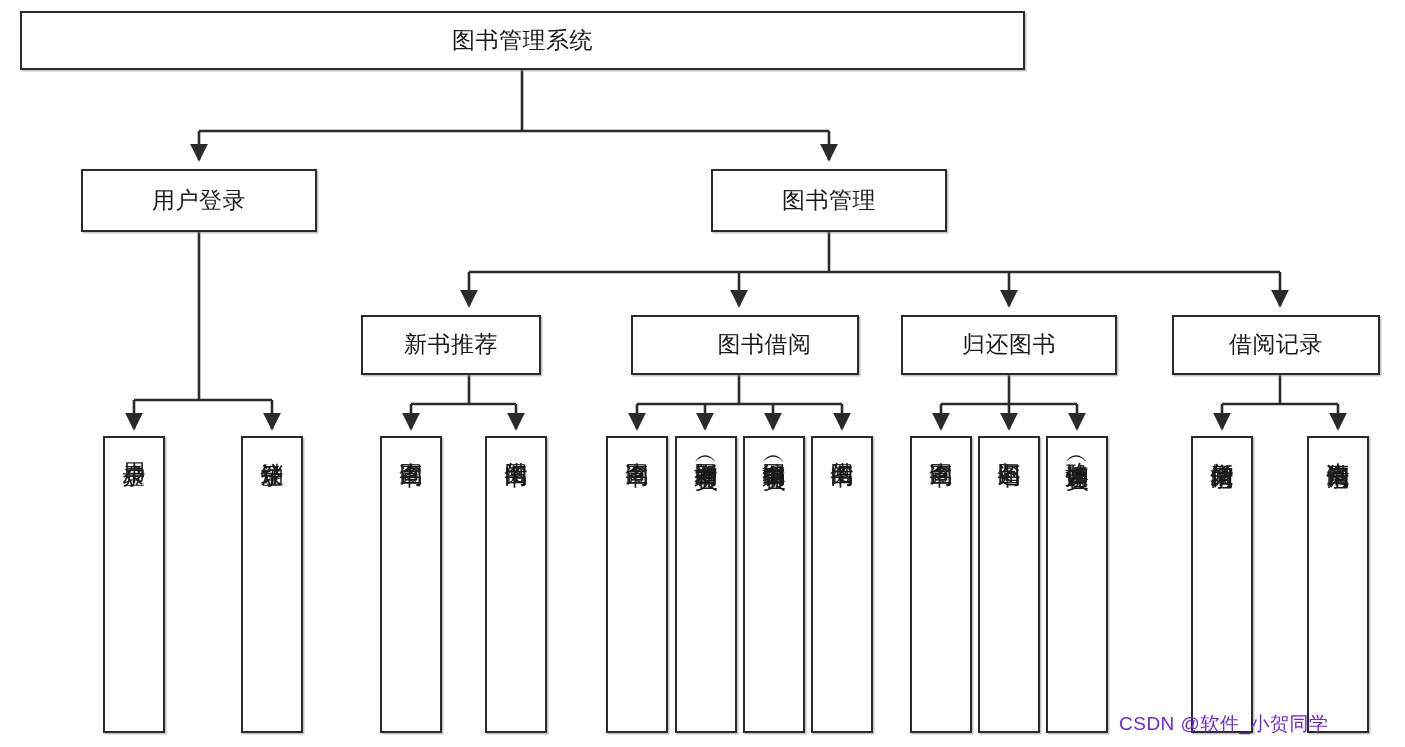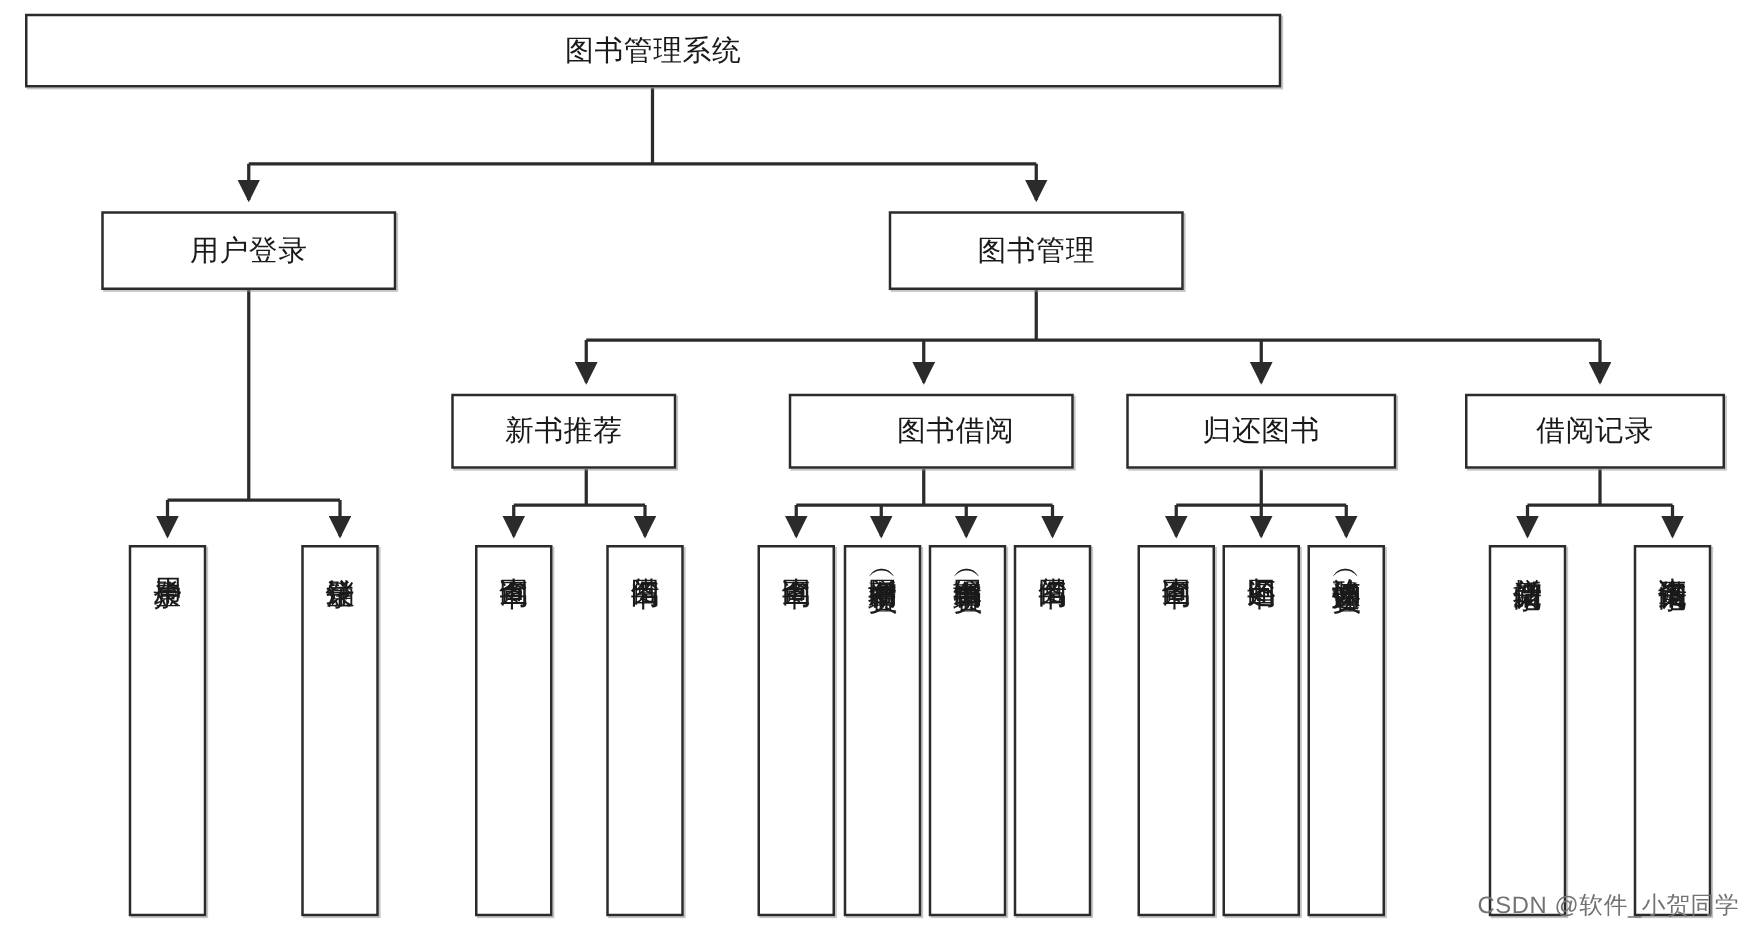--- a/index.html
+++ b/index.html
@@ -54,24 +54,24 @@
   svg.wires {
     position: absolute;
     left: 0;
     top: 0;
     width: 1405px;
     height: 747px;
     pointer-events: none;
   }
   .watermark {
     position: absolute;
-    left: 1182px;
+    left: 1119px;
     top: 711px;
     font-size: 19px;
-    color: #737373;
+    color: #6d28d9;
     white-space: nowrap;
     letter-spacing: 0.5px;
   }
 </style>
 </head>
 <body>
 
 <div id="canvas">
 
   <svg class="wires" viewBox="0 0 1405 747">

